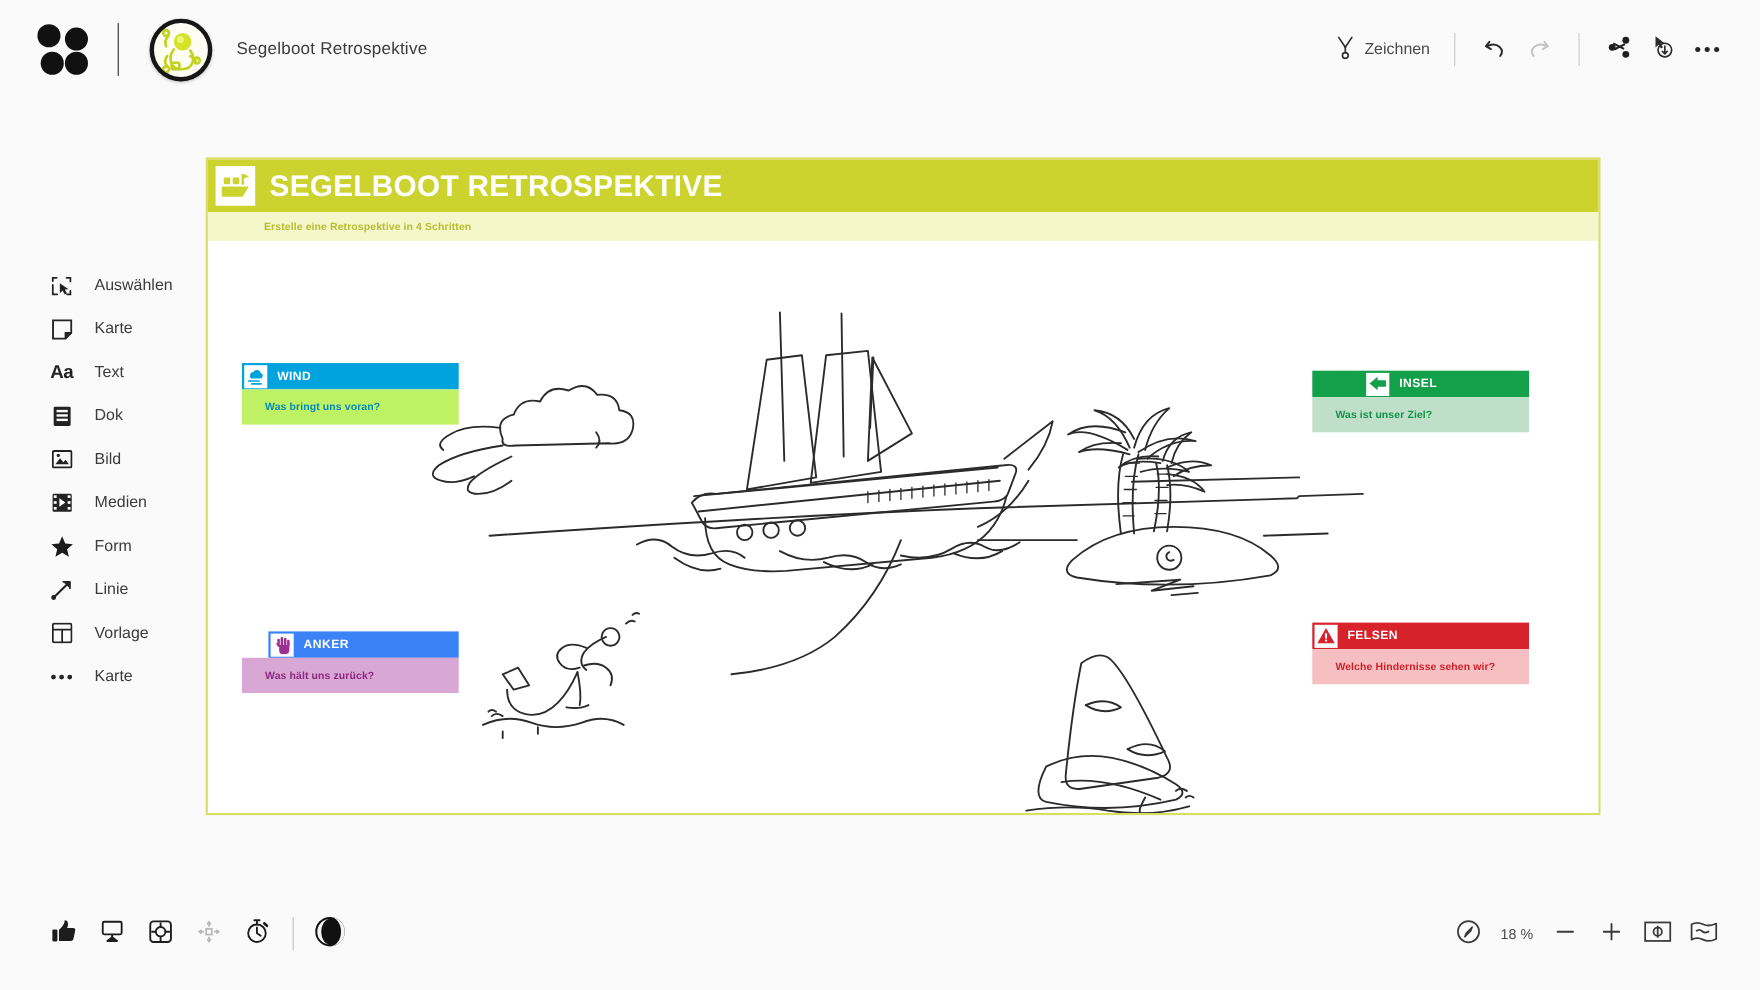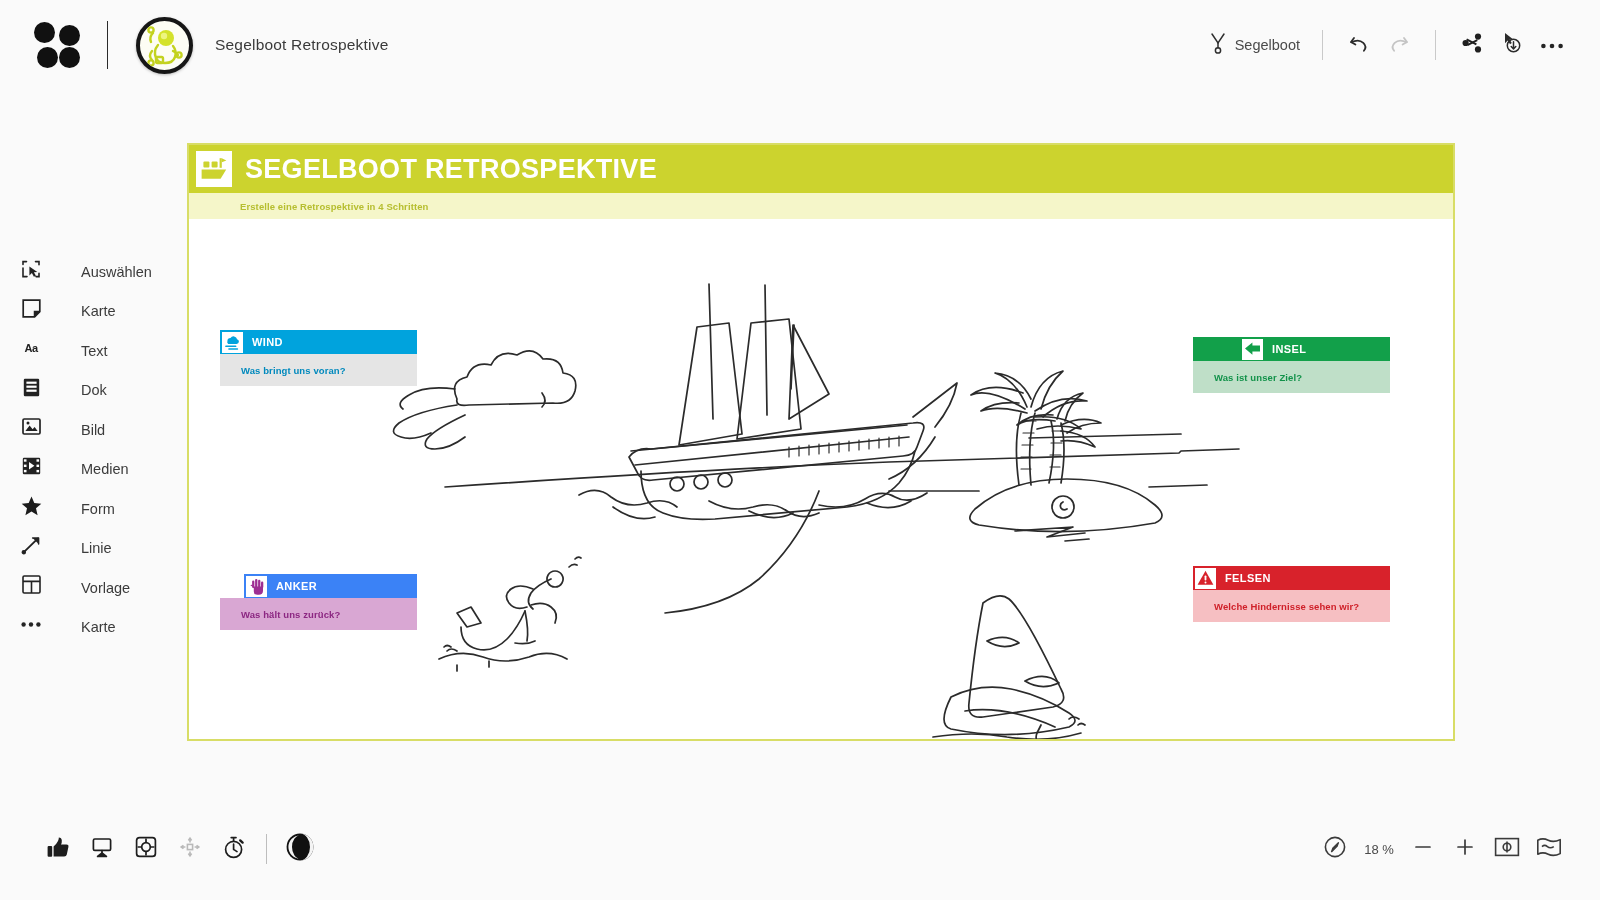--- a/index.html
+++ b/index.html
@@ -45,28 +45,28 @@
     height: 40px; color: #2e2e2e; cursor: pointer;
   }
   .tb-label { font-size: 14.5px; color: #4a4a4a; margin-left: 8px; }
   .tb-sep { width: 1px; height: 30px; background: #c9c9c9; margin: 0 16px; }
 
   
   #sidebar {
     position: absolute; left: 0; top: 240px; width: 180px;
   }
   .side-item {
-    display: flex; align-items: flex-end; height: 39.5px; cursor: pointer; padding-left: 20px; gap: 20px;
+    display: flex; align-items: center; height: 39.5px; cursor: pointer; padding-left: 45px;
   }
   .side-icon {
     width: 22px; height: 22px; display: flex; align-items: center; justify-content: center;
     color: #222; flex: 0 0 22px;
   }
   .side-label { margin-left: 19px; font-size: 14.5px; color: #3b3b3b; }
-  .aa { font-size: 11px; font-weight: 600; color: #222; letter-spacing: -.5px; }
+  .aa { font-size: 17px; font-weight: 600; color: #222; letter-spacing: -.5px; }
 
   
   #board {
     position: absolute; left: 187px; top: 143px; width: 1268px; height: 598px;
     background: #ffffff; border: 2px solid #d8dd66;
   }
   #board-head {
     height: 48px; background: #ccd32e; display: flex; align-items: center;
   }
   #board-head-icon {
@@ -95,21 +95,21 @@
     display: flex; align-items: center; justify-content: center;
   }
   .card-head-title {
     margin-left: 9px; color: #fff; font-size: 11px; font-weight: 700; letter-spacing: .4px;
   }
   .card-body { height: 32px; display: flex; align-items: center; }
   .card-body span { font-size: 9.5px; font-weight: 700; letter-spacing: .1px; }
 
   #card-wind { left: 31px; top: 111px; }
   #card-wind .card-head { background: #00a3dd; }
-  #card-wind .card-body { background: #e5e5e5; }
+  #card-wind .card-body { background: #bef264; }
   #card-wind .card-body span { margin-left: 21px; color: #0089bd; }
 
   #card-anker { left: 31px; top: 355px; }
   #card-anker .card-head { background: #3b82f6; margin-left: 24px; }
   #card-anker .card-body { background: #d9a7d3; }
   #card-anker .card-body span { margin-left: 21px; color: #8c2782; }
 
   #card-insel { left: 1004px; top: 118px; }
   #card-insel .card-head { background: #12a04a; padding-left: 47px; }
   #card-insel .card-body { background: #bfdfc8; }
@@ -170,21 +170,21 @@
     <div id="topbar-right">
 
       <div class="tb-btn" style="padding:0 6px;">
         <span>
           <svg width="18" height="22" viewBox="0 0 18 22" fill="none" stroke="#2e2e2e" stroke-width="1.5">
             <path d="M3 2 L9 11 L15 2" stroke-linecap="round"></path>
             <path d="M9 11 L9 16" stroke-linecap="round"></path>
             <circle cx="9" cy="18.4" r="2.6"></circle>
           </svg>
         </span>
-        <span class="tb-label">Segelboot</span>
+        <span class="tb-label">Zeichnen</span>
       </div>
 
       <div class="tb-sep"></div>
 
       <div class="tb-btn" style="width:40px;">
         <span>
           <svg width="24" height="24" viewBox="0 0 24 24" fill="none" stroke="#2b2b2b" stroke-width="1.8" stroke-linecap="round" stroke-linejoin="round">
             <path d="M7 7 L4 11 L8.4 13.6"></path>
             <path d="M4.3 11.2 q7.5 -3.6 12 0.6 q4 3.8 0.6 8"></path>
           </svg>

